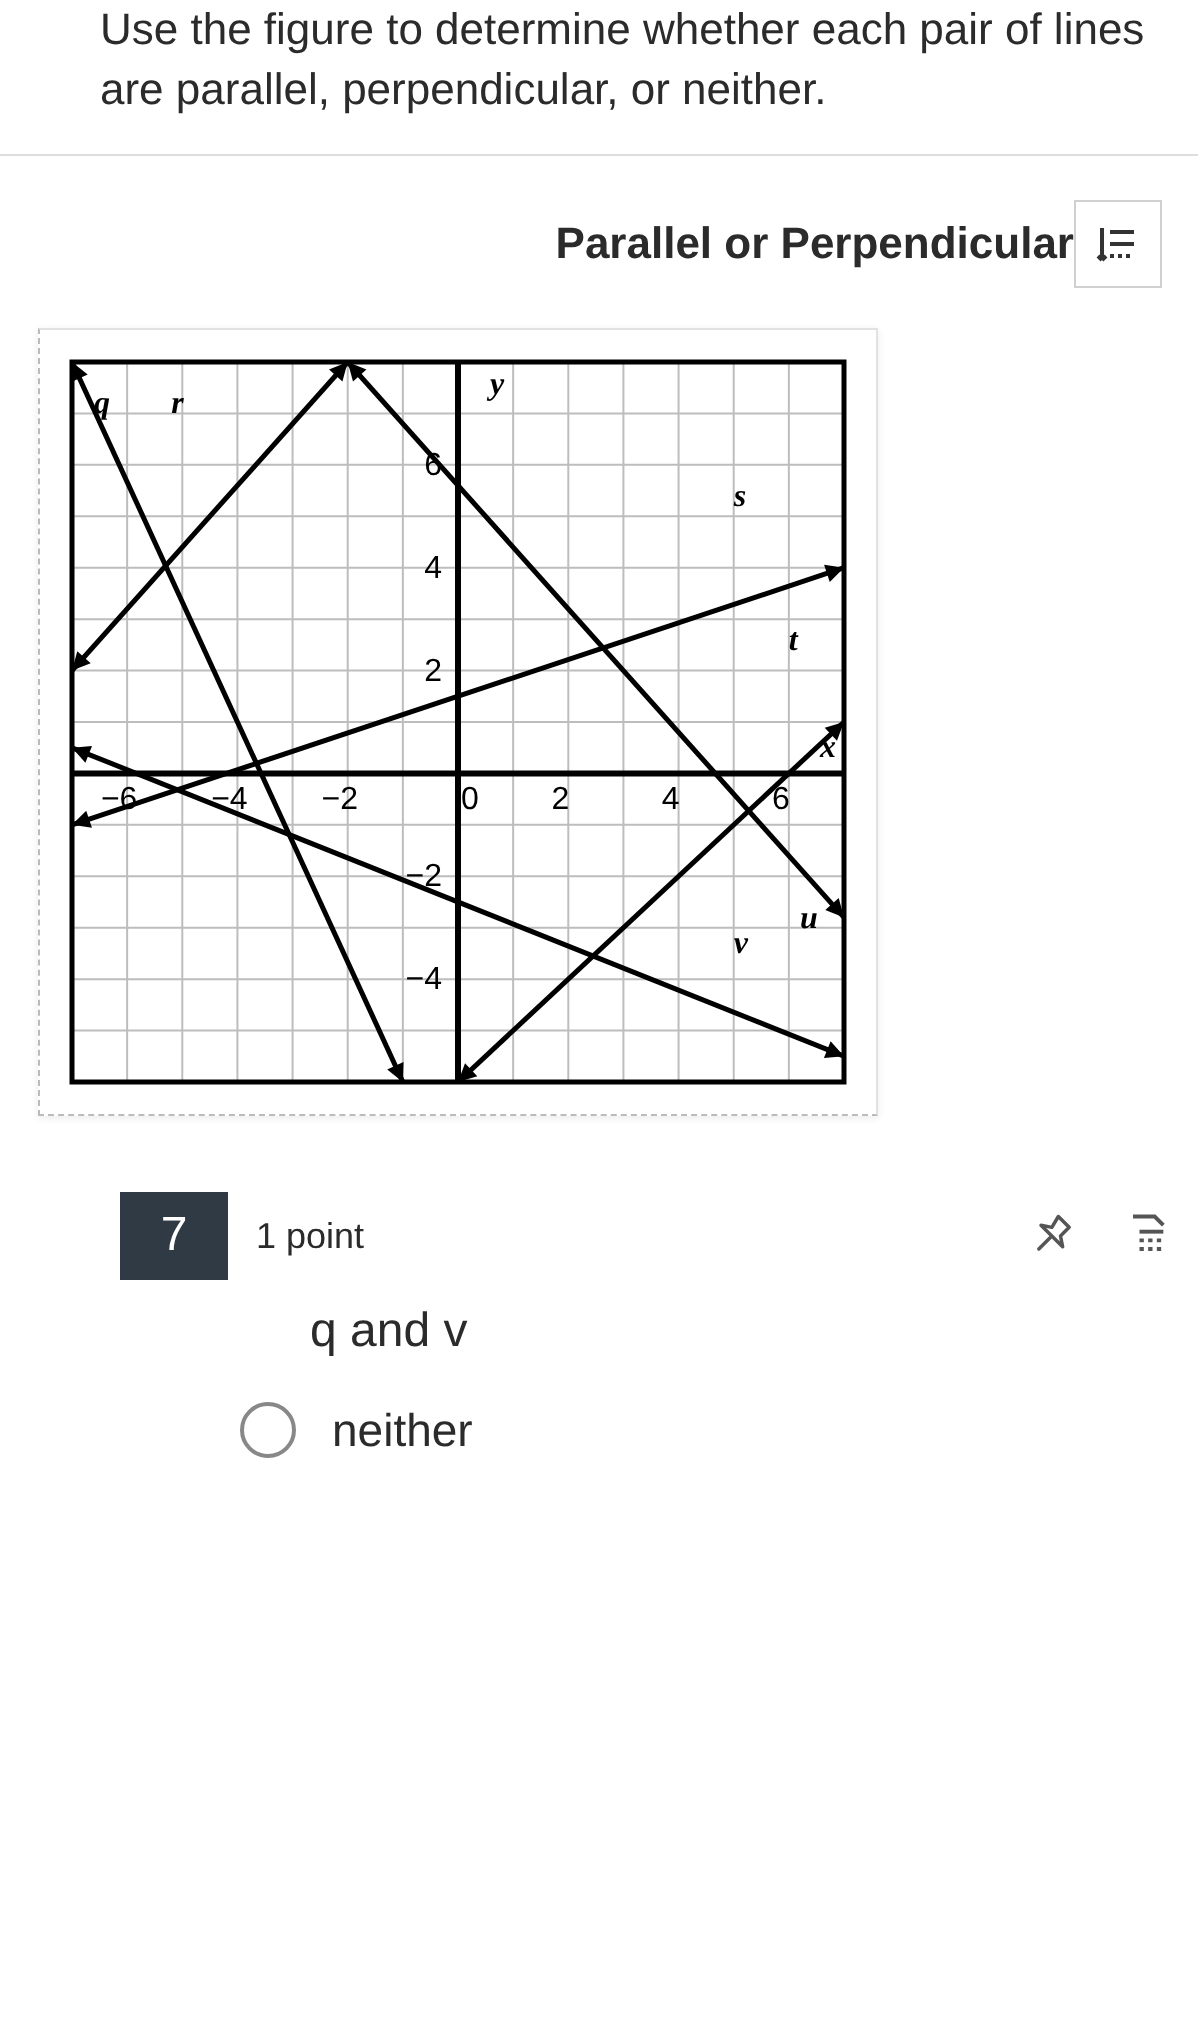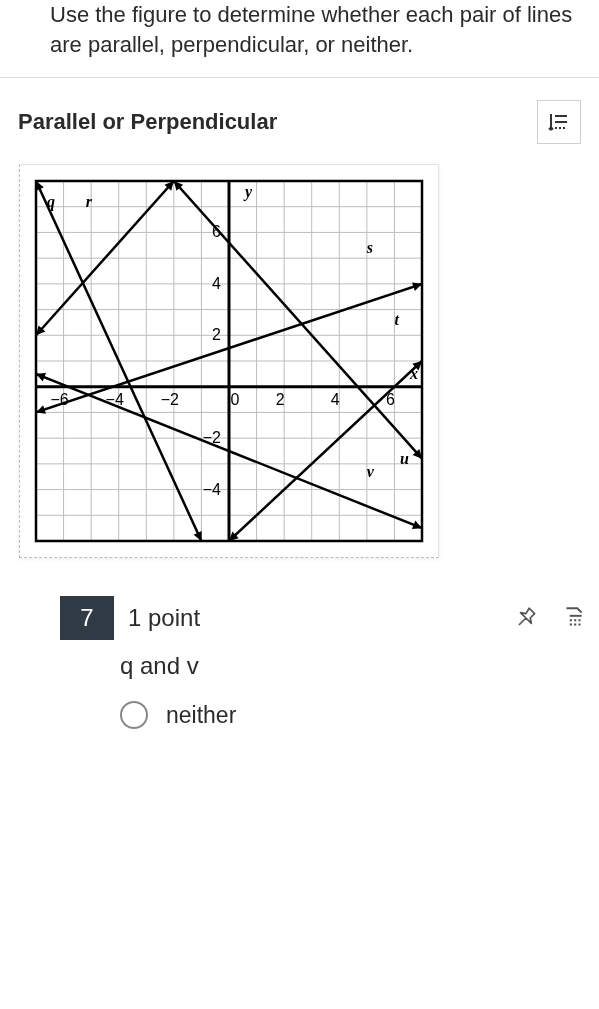--- a/index.html
+++ b/index.html
@@ -21,23 +21,22 @@
   .instructions-text {
     font-size: 22px;
     line-height: 1.35;
     color: #2b2b2b;
     margin-left: 32px;
   }
   .divider { border: none; border-top: 1px solid #ddd; }
   .section-header {
     display: flex;
     align-items: center;
-    justify-content: space-between;
+    justify-content: flex-end;
     padding: 22px 18px 10px 18px;
-    gap: 42px;
   }
   .section-title {
     font-size: 22px;
     font-weight: 700;
     color: #2b2b2b;
   }
   .icon-btn {
     width: 44px; height: 44px;
     border: 1px solid #d0d0d0;
     background: #fff;
@@ -64,21 +63,21 @@
     padding: 8px 6px 6px 60px;
   }
   .qnum {
     background: #2f3a44;
     color: #fff;
     font-size: 24px;
     width: 54px; height: 44px;
     display: flex; align-items: center; justify-content: center;
   }
   .points {
-    font-size: 24px;
+    font-size: 18px;
     color: #2b2b2b;
   }
   .question-actions {
     margin-left: auto;
     display: flex;
     gap: 14px;
     padding-right: 4px;
   }
   .plain-icon {
     width: 32px; height: 32px;
@@ -86,20 +85,21 @@
     color: #555;
     cursor: pointer;
   }
   .question-body {
     padding: 6px 18px 20px 120px;
     font-size: 24px;
     color: #2b2b2b;
   }
   .question-text {
     margin-bottom: 12px;
+    margin-left: 35px;
   }
   .option {
     display: flex;
     align-items: center;
     gap: 18px;
     padding: 9px 0;
     font-size: 23px;
   }
   .radio {
     width: 28px; height: 28px;

